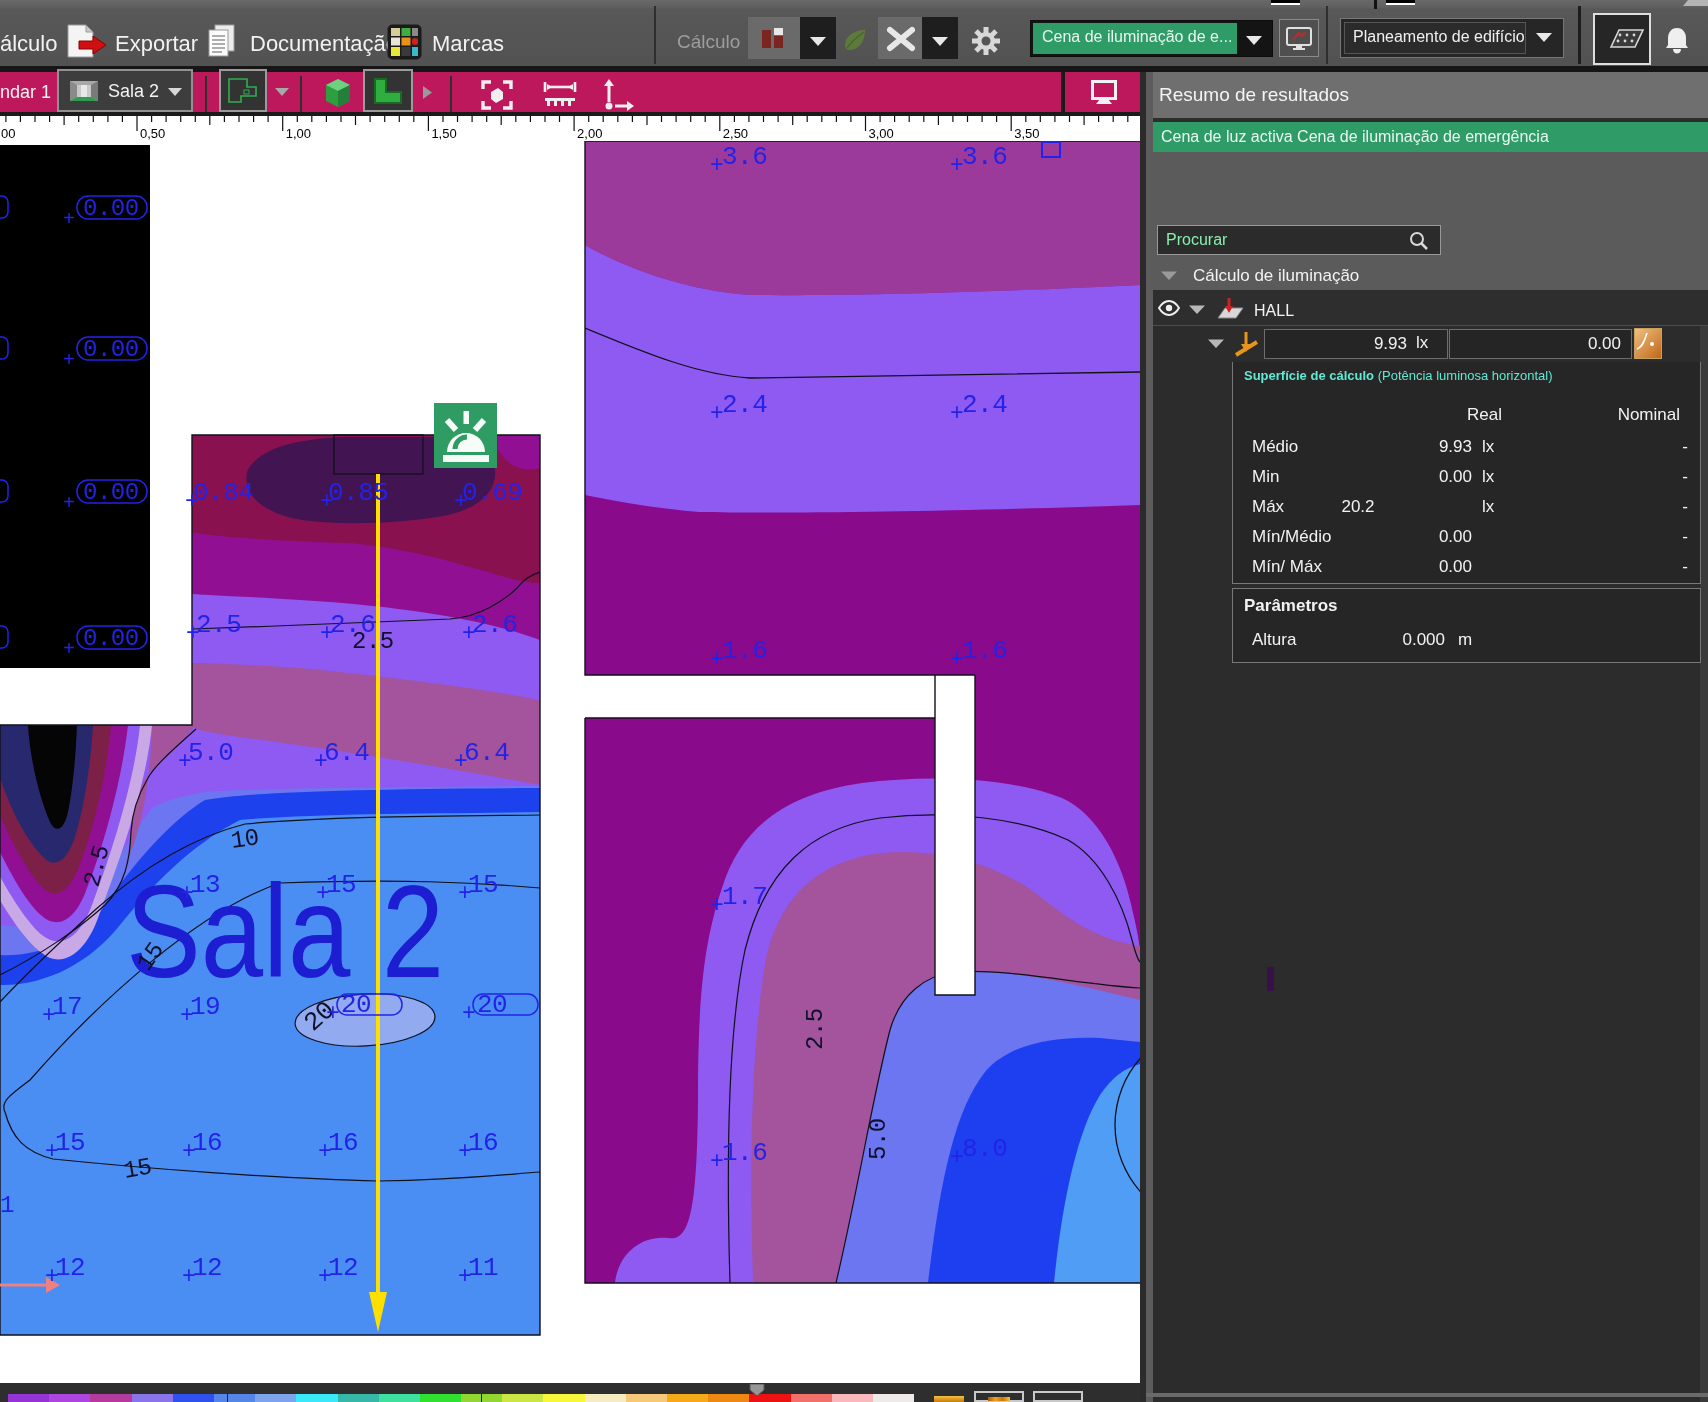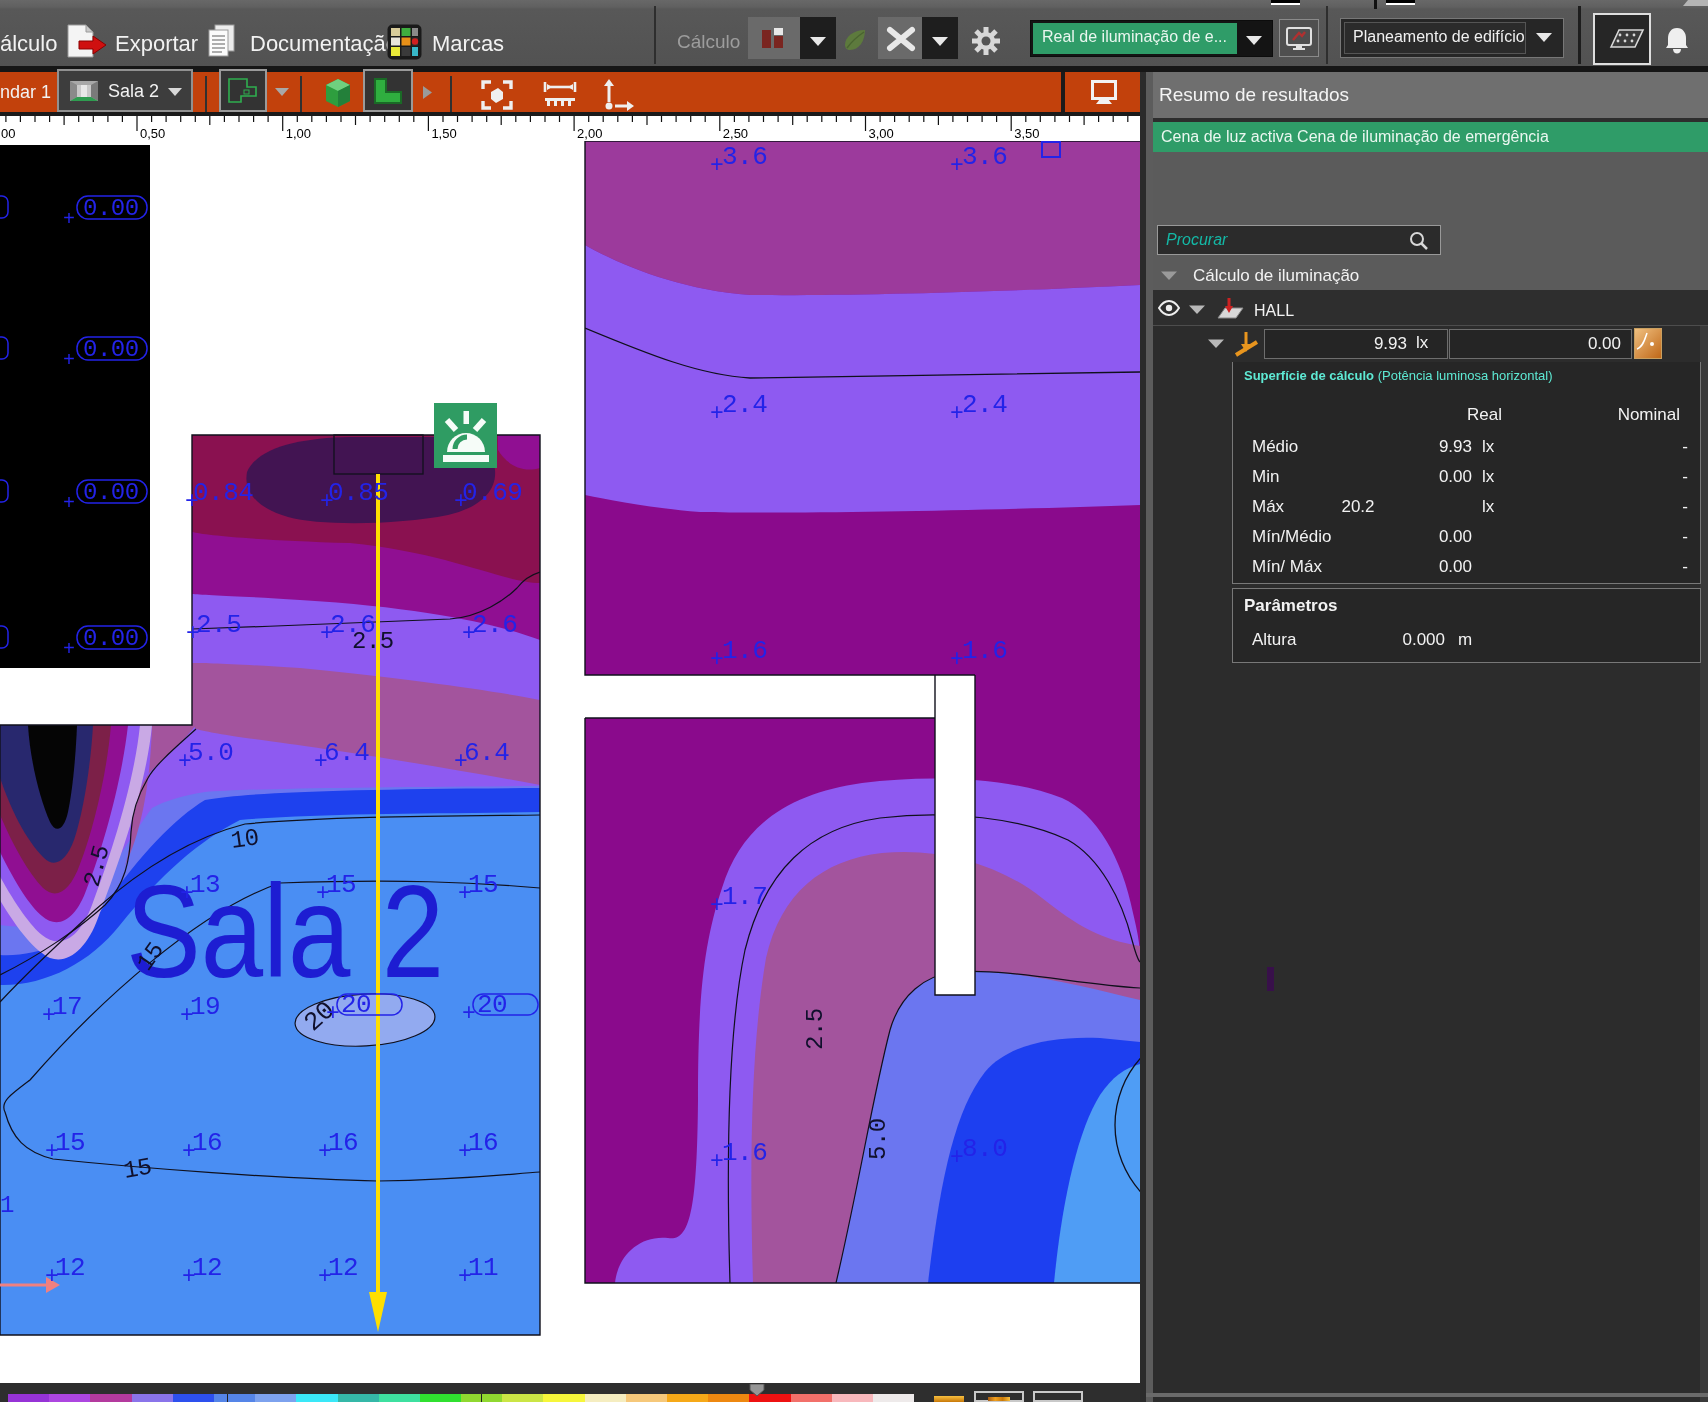--- a/index.html
+++ b/index.html
@@ -86,21 +86,21 @@
         <line x1="6" y1="6" x2="10.5" y2="10.5"></line>
           <line x1="21.5" y1="21.5" x2="26" y2="26"></line>
         <line x1="6" y1="26" x2="10.5" y2="21.5"></line>
           <line x1="21.5" y1="10.5" x2="26" y2="6"></line>
       </g>
       <circle cx="16" cy="16" r="4.5" fill="#555"></circle>
     </g>
   </svg>
 
   <div class="abs" style="left:1030px;top:20px;width:243px;height:37px;background:#141414;border:1px solid #0c0c0c">
-    <div class="abs" style="left:2px;top:2px;width:204px;height:31px;background:#2f9c68;color:#e9f6ef;font-size:16px;padding:5px 0 0 9px;white-space:nowrap;overflow:hidden">Real de iluminação de e...</div>
+    <div class="abs" style="left:2px;top:2px;width:204px;height:31px;background:#2f9c68;color:#e9f6ef;font-size:16px;padding:5px 0 0 9px;white-space:nowrap;overflow:hidden">Cena de iluminação de e...</div>
     <svg class="abs" style="left:213px;top:13px" width="20" height="12">
         <path d="M2,2 L18,2 L10,11 Z" fill="#e8e8e8"></path>
       </svg>
   </div>
 
   <div class="abs" style="left:1279px;top:19px;width:40px;height:38px;background:#4f4f4f;border:1px solid #8a8a8a"></div>
   <svg class="abs" style="left:1286px;top:27px" width="26" height="24">
     <rect x="1" y="1" width="24" height="17" rx="2" fill="none" stroke="#e0e0e0" stroke-width="2"></rect>
     <rect x="10" y="18" width="6" height="3" fill="#e0e0e0"></rect>
       <rect x="7" y="21" width="12" height="2" fill="#e0e0e0"></rect>
@@ -133,21 +133,21 @@
     <path d="M11,24 C11,27 13,28.5 15,28.5 C17,28.5 19,27 19,24 Z" fill="#efefef"></path>
   </svg>
 
   <div class="abs" style="left:1271px;top:0;width:29px;height:5px;background:#000;border-bottom:2px solid #fff"></div>
   <div class="abs" style="left:1386px;top:0;width:29px;height:5px;background:#000;border-bottom:2px solid #fff"></div>
   <div class="abs" style="left:1374px;top:0;width:3px;height:9px;background:#111"></div>
   <div class="abs" style="left:1683px;top:0;width:25px;height:6px;background:#b5b5b5;clip-path:polygon(20% 0,100% 0,100% 100%,0 100%)"></div>
 </div>
 <div class="abs" style="left:0;top:66px;width:1708px;height:6px;background:#161616"></div>
 
-<div class="abs" style="left:0;top:72px;width:1140px;height:40px;background:#c2410c">
+<div class="abs" style="left:0;top:72px;width:1140px;height:40px;background:#be185d">
   <div class="abs" style="left:0;top:10px;color:#f2f2f2;font-size:18px">ndar 1</div>
 
   <div class="abs" style="left:57px;top:-3px;width:136px;height:43px;background:#3d3d3d;border:2px solid #919191"></div>
   <svg class="abs" style="left:65px;top:3px" width="38" height="32">
     <path d="M5,6 L33,6 L33,26 L5,26 Z" fill="#a8a8a8"></path>
     <path d="M5,6 L12,10 L12,22 L5,26 Z" fill="#8a8a8a"></path>
     <path d="M33,6 L26,10 L26,22 L33,26 Z" fill="#7a7a7a"></path>
     <path d="M5,26 L12,22 L26,22 L33,26 Z" fill="#2f9c50"></path>
     <path d="M12,10 L26,10 L26,22 L12,22 Z" fill="#c9c9c9"></path>
     <rect x="16" y="10" width="6" height="12" fill="#e8e8e8"></rect>
@@ -540,21 +540,21 @@
   <div class="abs" style="left:560px;top:46px;width:8px;height:1284px;background:#3a3a3a"></div>
 
   <div class="abs" style="left:13px;top:0;width:555px;height:46px;background:#6f6f6f;color:#f4f4f4;font-size:19px;padding:12px 0 0 6px">Resumo de resultados</div>
   <div class="abs" style="left:13px;top:46px;width:555px;height:4px;background:#2d2d2d"></div>
 
   <div class="abs" style="left:13px;top:50px;width:555px;height:30px;background:#2f9c68;color:#eaf7f0;font-size:16px;padding:6px 0 0 8px">Cena de luz activa Cena de iluminação de emergência</div>
 
   <div class="abs" style="left:13px;top:80px;width:555px;height:138px;background:#5b5b5b"></div>
 
   <div class="abs" style="left:17px;top:153px;width:284px;height:30px;background:#2b2b2b;border:1px solid #999"></div>
-  <div class="abs" style="left:26px;top:159px;color:#14b8a6;font-size:16px;font-style:italic">Procurar</div>
+  <div class="abs" style="left:26px;top:159px;color:#86efac;font-size:16px;">Procurar</div>
   <svg class="abs" style="left:268px;top:158px" width="22" height="22">
     <circle cx="9" cy="9" r="6" fill="none" stroke="#d8d8d8" stroke-width="2"></circle>
     <line x1="13.5" y1="13.5" x2="19" y2="19" stroke="#d8d8d8" stroke-width="2.5"></line>
   </svg>
 
   <svg class="abs" style="left:20px;top:198px" width="18" height="11">
       <path d="M1,1.5 L17,1.5 L9,10 Z" fill="#9a9a9a"></path>
     </svg>
   <div class="abs" style="left:53px;top:194px;color:#f2f2f2;font-size:17px">Cálculo de iluminação</div>
 

